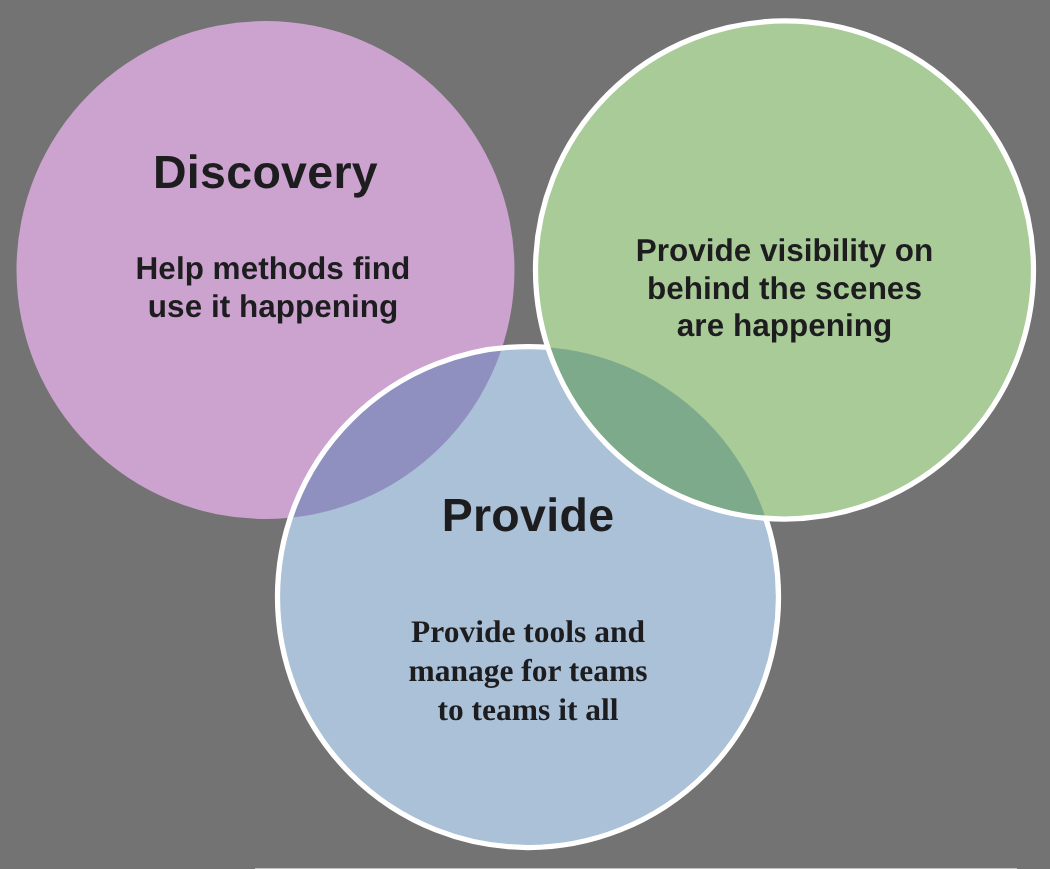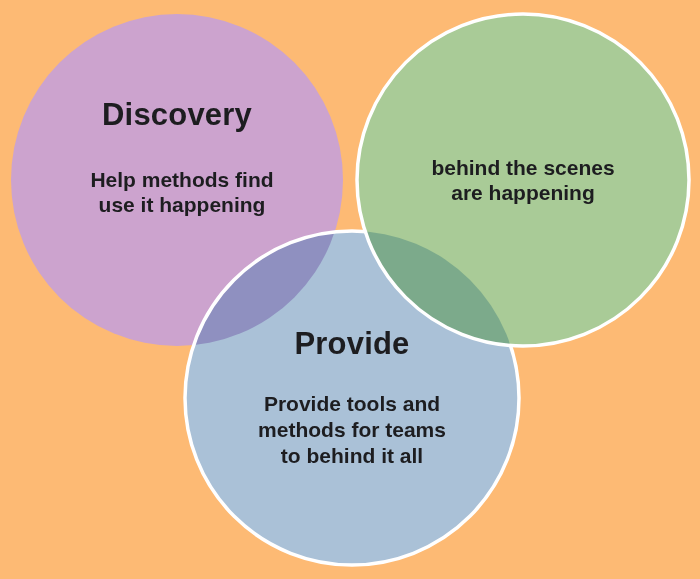--- a/index.html
+++ b/index.html
@@ -38,26 +38,26 @@
     font-size: 21px;
     font-weight: 600;
     color: #1d1d20;
     line-height: 25px;
   }
   .title-discovery     { left: 27px;  top: 97px;  }
   .body-discovery      { left: 32px;  top: 167px; }
   .title-observability { left: 365px; top: 85px;  }
   .body-observability  { left: 373px; top: 155px; }
   .title-dataops       { left: 202px; top: 326px; }
-  .body-dataops        { left: 202px; top: 391px; line-height: 26px; }
+  .body-dataops        { left: 202px; top: 408px; line-height: 26px; font-family: Liberation Serif, serif; }
 </style>
 </head>
 <body>
 
-<div class="stage" style="background: #fdba74;">
+<div class="stage" style="background: #737373;">
 
   <svg class="venn-svg" viewBox="0 0 700 579" aria-hidden="true">
     <defs>
       <clipPath id="clip-discovery">
         <circle cx="177" cy="180" r="166"></circle>
       </clipPath>
       <clipPath id="clip-dataops">
         <circle cx="352" cy="398" r="167"></circle>
       </clipPath>
     </defs>
@@ -81,24 +81,25 @@
     <circle cx="523" cy="180" r="166" fill="none" stroke-width="3.5" stroke="#ffffff"></circle>
   </svg>
 
   <div class="circle-title title-discovery" style="color: rgb(29, 29, 32);">Discovery</div>
   <div class="circle-body body-discovery" style="color: rgb(29, 29, 32);">
     <div>Help methods find</div>
     <div>use it happening</div>
   </div>
 
   <div class="circle-body body-observability" style="color: rgb(29, 29, 32);">
+    <div>Provide visibility on</div>
     <div>behind the scenes</div>
     <div>are happening</div>
   </div>
 
   <div class="circle-title title-dataops" style="color: rgb(29, 29, 32);">Provide</div>
   <div class="circle-body body-dataops" style="color: rgb(29, 29, 32);">
     <div>Provide tools and</div>
-    <div>methods for teams</div>
-    <div>to behind it all</div>
+    <div>manage for teams</div>
+    <div>to teams it all</div>
   </div>
 
 </div>
 
 </body></html>

